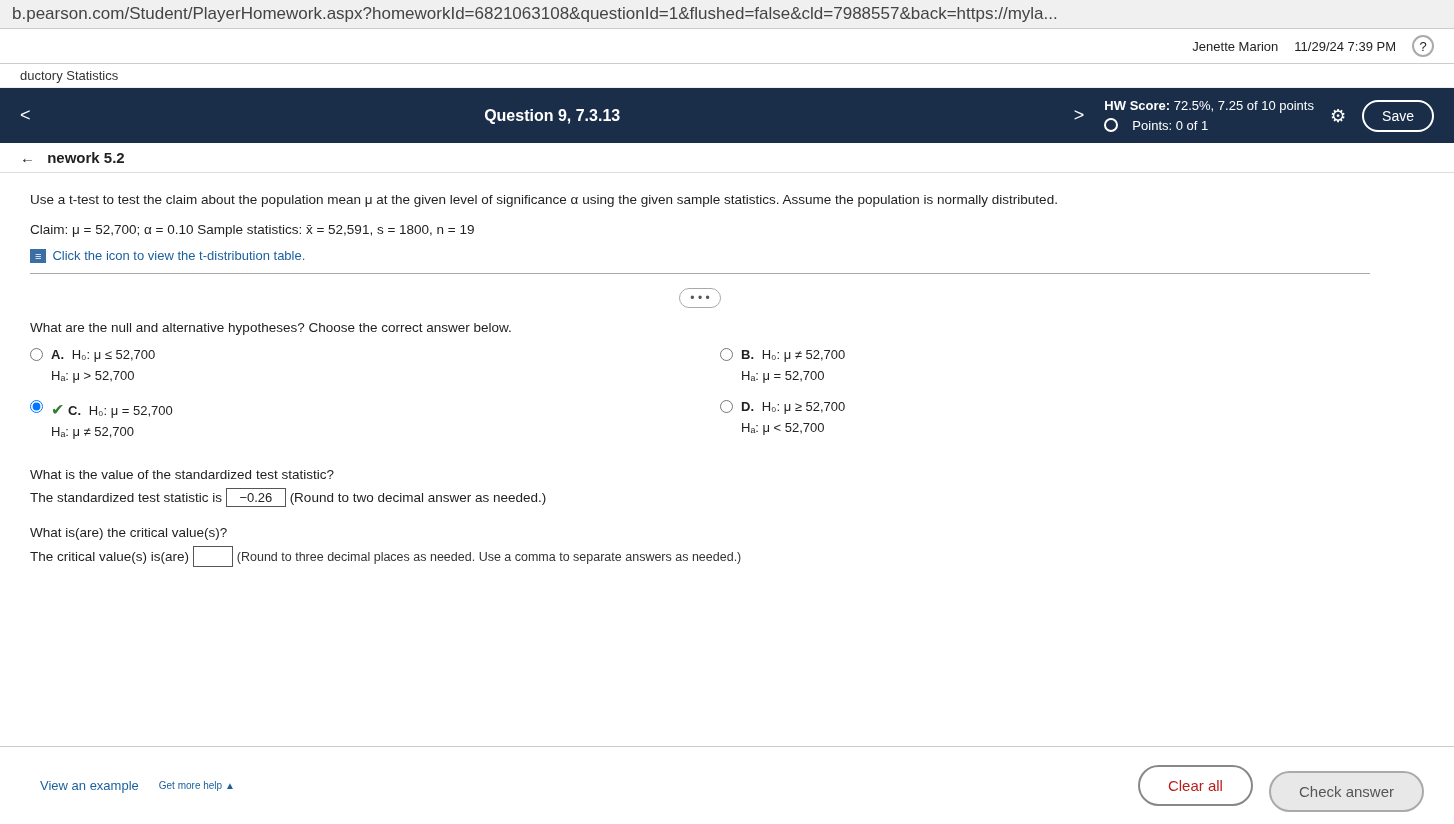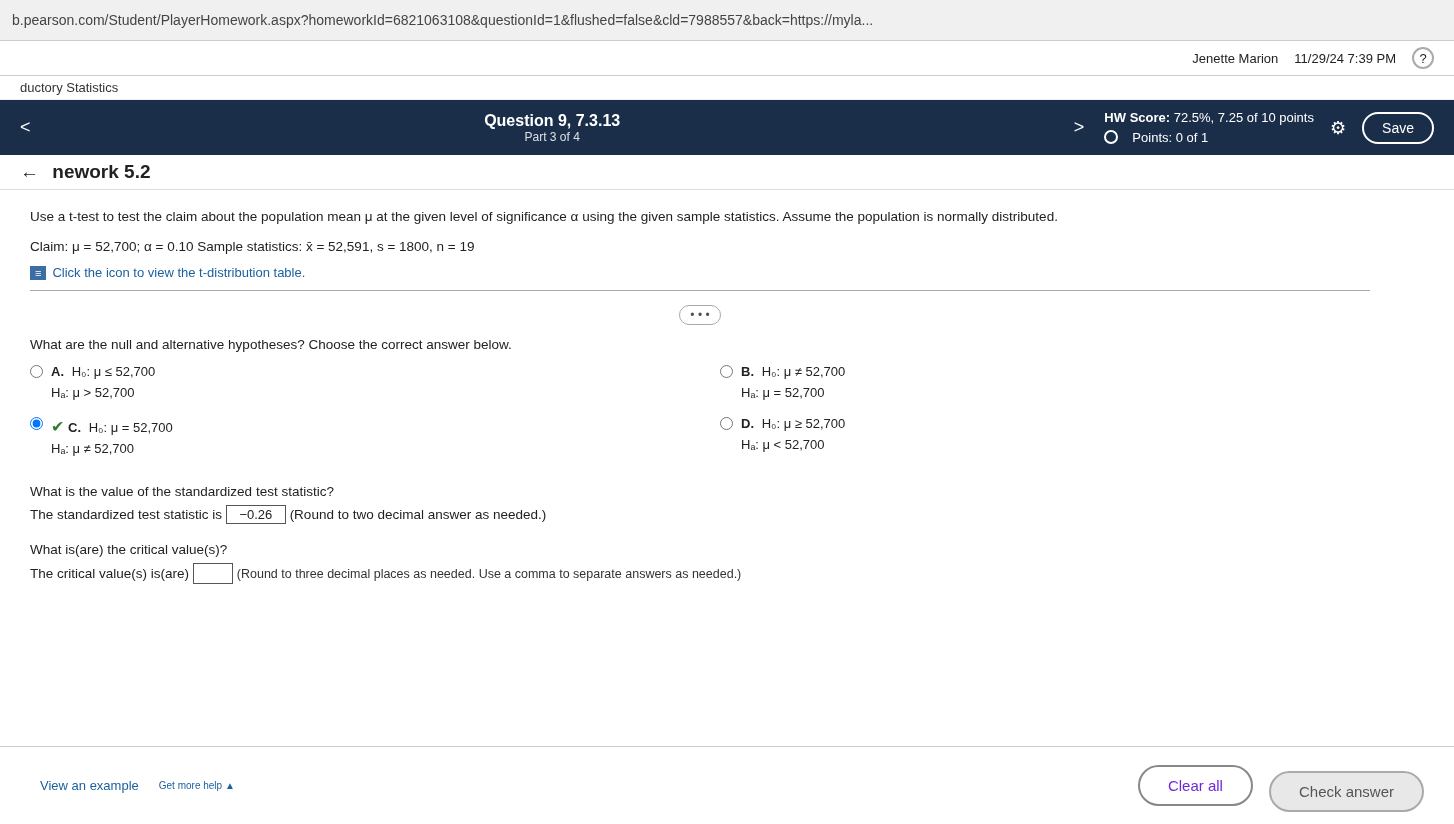--- a/index.html
+++ b/index.html
@@ -69,21 +69,21 @@
 
     .gear-icon {
       font-size: 18px;
       cursor: pointer;
     }
 
     .sub-header {
       background: #fff;
       padding: 6px 20px;
       border-bottom: 1px solid #ddd;
-      font-size: 19px;
+      font-size: 15px;
       font-weight: bold;
     }
 
     .content-area {
       padding: 16px 30px 80px 30px;
       max-width: 1400px;
     }
 
     .problem-text {
       font-size: 13.5px;
@@ -186,43 +186,43 @@
       display: flex;
       justify-content: flex-end;
       align-items: center;
       padding: 12px 30px;
       gap: 16px;
     }
 
     .clear-all-btn {
       border: 2px solid #888;
       background: #fff;
-      color: #6d28d9;
+      color: #b91c1c;
       padding: 10px 28px;
       border-radius: 22px;
       font-size: 15px;
       cursor: pointer;
     }
 
     .check-answer-btn {
       border: 2px solid #aaa;
       background: #e8e8e8;
       color: #555;
       padding: 10px 28px;
       border-radius: 22px;
       font-size: 15px;
       cursor: pointer;
       margin-top: 12px;
     }
 
     .url-bar {
       background: #f0f0f0;
       border-bottom: 1px solid #ccc;
-      padding: 12px 12px;
-      font-size: 14px;
+      padding: 4px 12px;
+      font-size: 17px;
       color: #444;
       white-space: nowrap;
       overflow: hidden;
       text-overflow: ellipsis;
     }
 
     .checkmark {
       color: #2e7d32;
       font-size: 16px;
     }
@@ -267,21 +267,20 @@
 <div style="padding:4px 20px;font-size:13px;color:#333;border-bottom:1px solid #eee;">
   <span>ductory Statistics</span>
 </div>
 
 <div class="header-bar">
   <div class="nav-arrows">
     <span style="font-size:18px;cursor:pointer;">&lt;</span>
   </div>
   <div class="header-center">
     <div class="question-title">Question 9, 7.3.13</div>
-    <div class="part-label">Part 3 of 4</div>
   </div>
   <div class="nav-arrows">
     <span style="font-size:18px;cursor:pointer;">&gt;</span>
   </div>
   <div class="header-right">
     <div class="hw-score-block">
       <div>
         <strong><span>HW Score:</span></strong>
         <span>72.5%, 7.25 of 10 points</span>
       </div>

